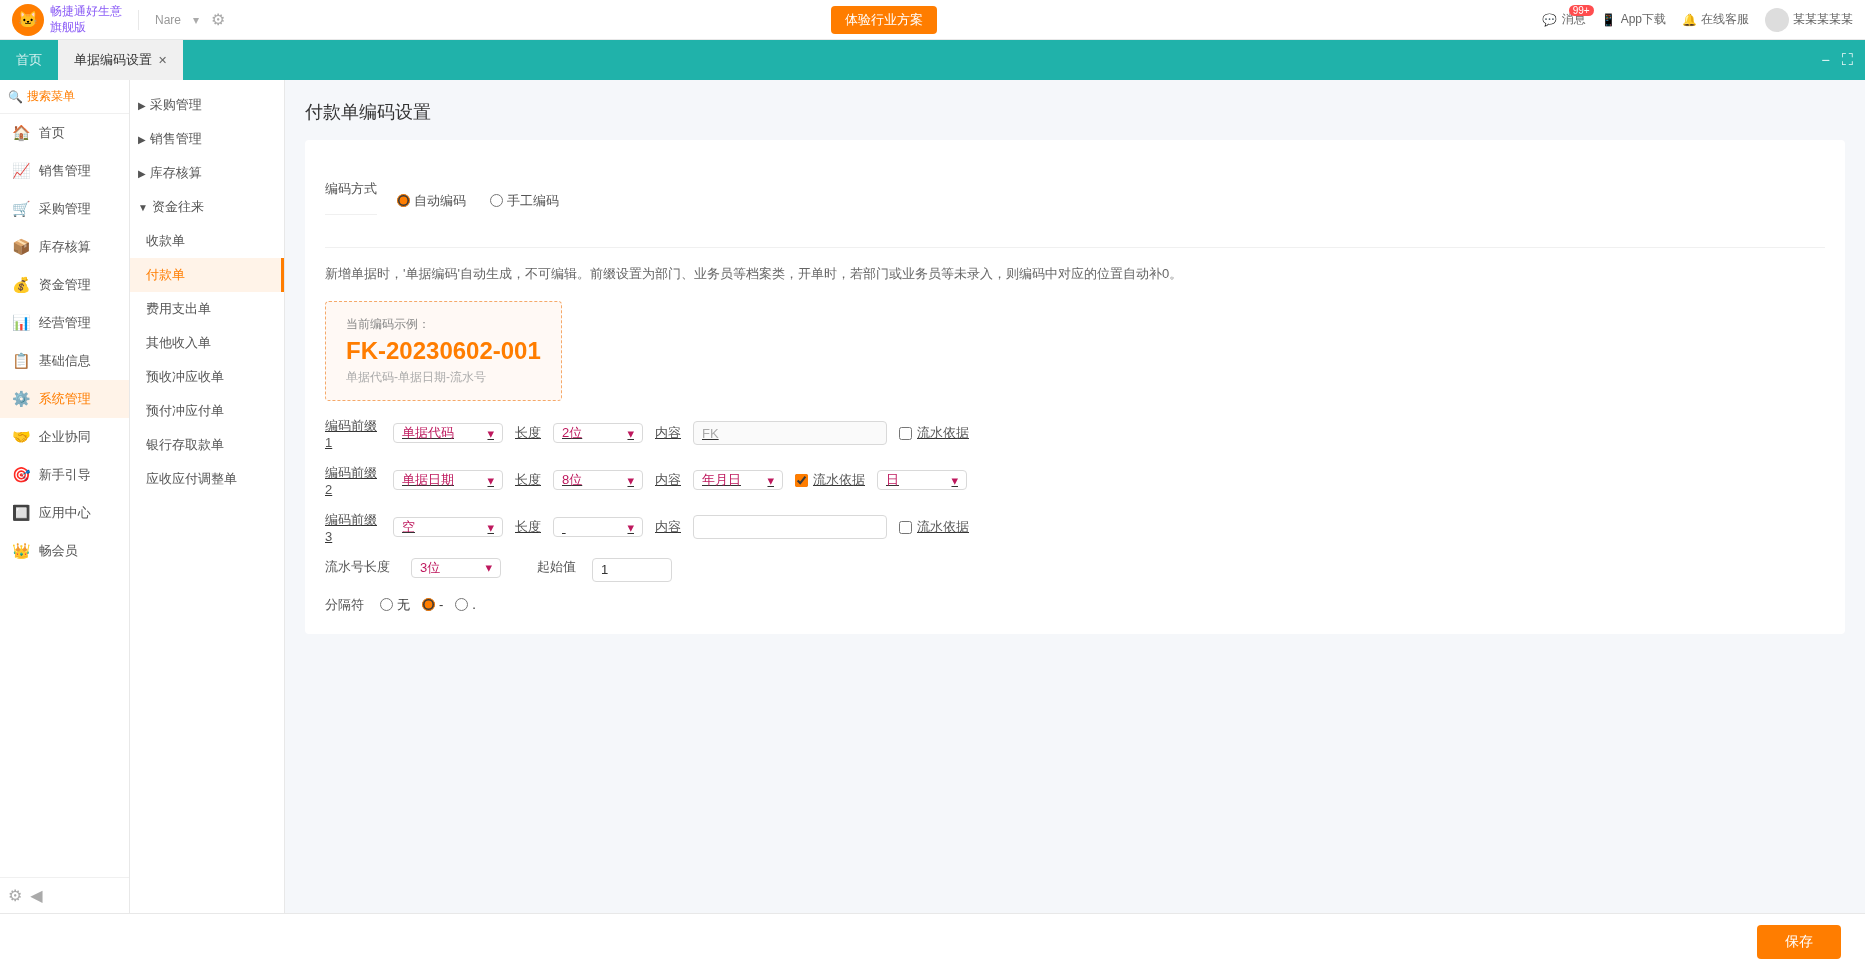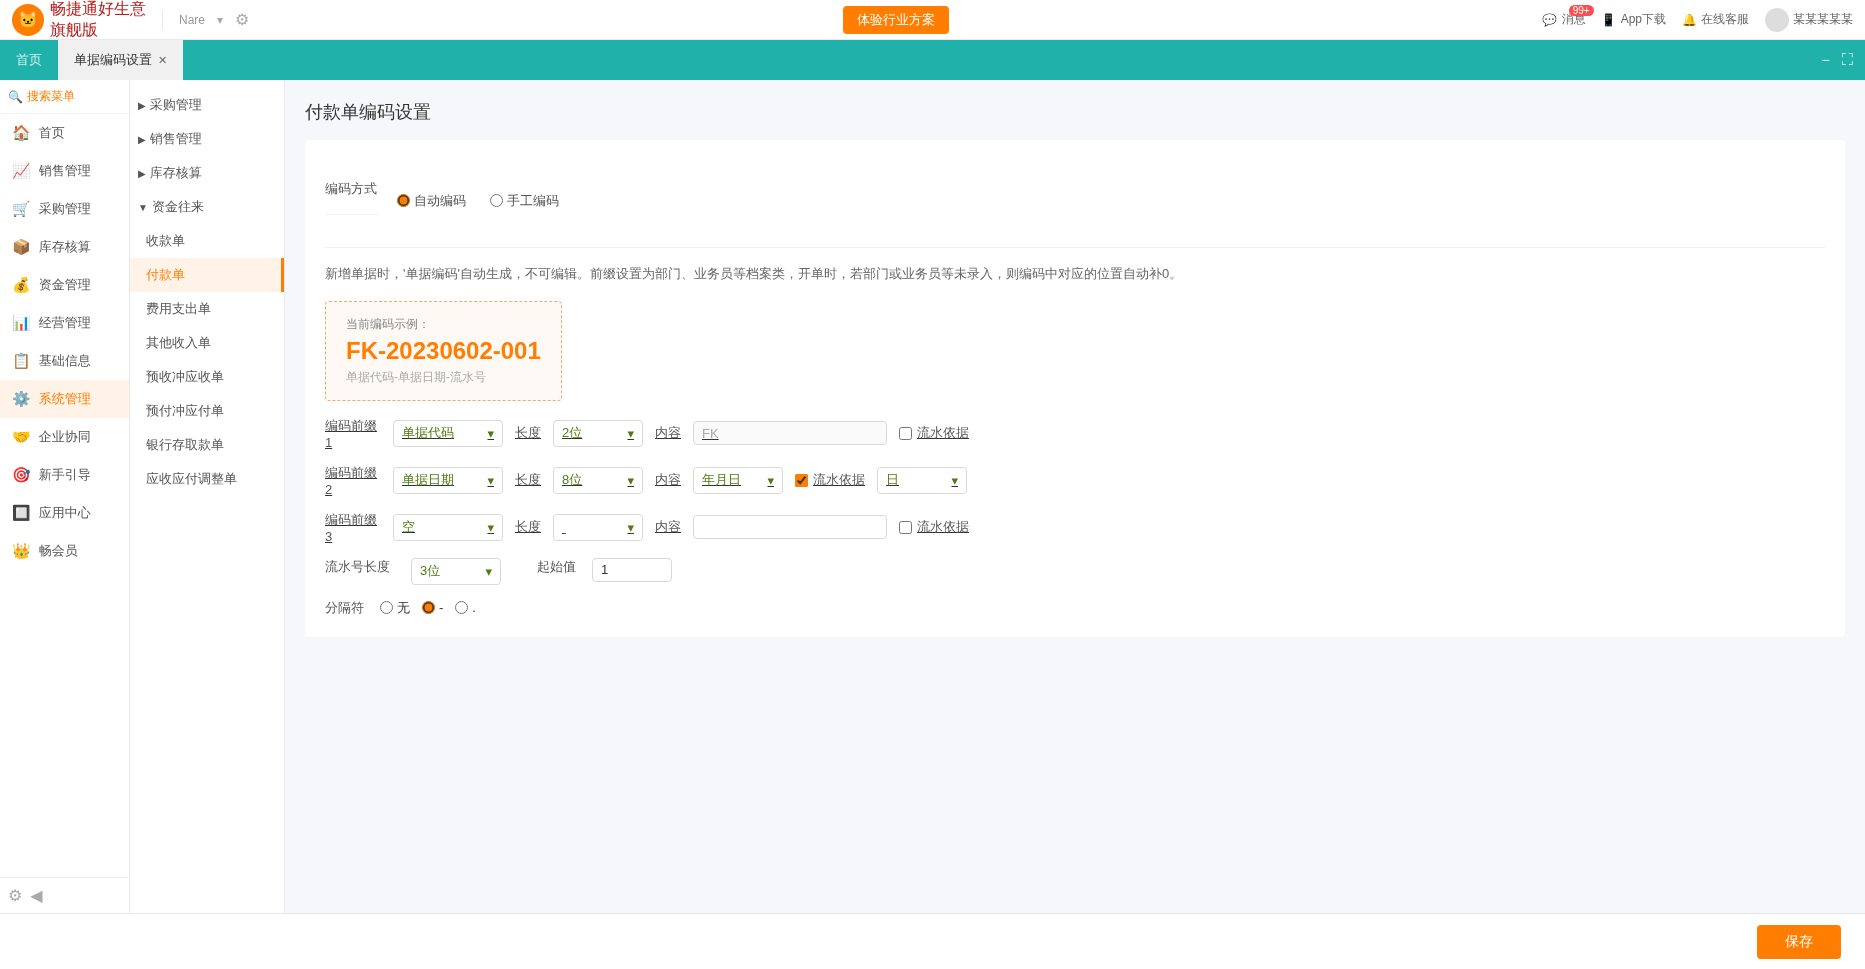--- a/index.html
+++ b/index.html
@@ -3,21 +3,21 @@
   <meta charset="utf-8">
   <style>
     * { box-sizing: border-box; margin: 0; padding: 0; }
     body { font-family: 'Microsoft YaHei', Arial, sans-serif; font-size: 13px; background: #f5f5f5; color: #333; display: flex; flex-direction: column; height: 100vh; overflow: hidden; }
 
     
     .topbar { height: 40px; background: #fff; border-bottom: 1px solid #e8e8e8; display: flex; align-items: center; padding: 0 12px; justify-content: space-between; z-index: 100; }
     .topbar-left { display: flex; align-items: center; gap: 8px; }
     .topbar-logo { display: flex; align-items: center; gap: 6px; }
     .logo-icon { width: 32px; height: 32px; background: #ff7d00; border-radius: 50%; display: flex; align-items: center; justify-content: center; color: white; font-size: 16px; }
-    .logo-text { font-size: 16px; color: #b91c1c; line-height: 1.3; }
+    .logo-text { font-size: 12px; color: #8b5cf6; line-height: 1.3; }
     .topbar-divider { width: 1px; height: 20px; background: #e8e8e8; margin: 0 8px; }
     .topbar-company { font-size: 12px; color: #999; }
     .trial-btn { background: #ff7d00; color: white; border: none; border-radius: 4px; padding: 5px 14px; font-size: 13px; cursor: pointer; }
     .topbar-right { display: flex; align-items: center; gap: 16px; }
     .topbar-right-item { display: flex; align-items: center; gap: 4px; font-size: 12px; color: #666; cursor: pointer; position: relative; }
     .badge { background: #ff4d4f; color: white; font-size: 10px; border-radius: 8px; padding: 0 4px; min-width: 16px; text-align: center; position: absolute; top: -6px; right: -8px; }
     .user-avatar { width: 24px; height: 24px; background: #ddd; border-radius: 50%; }
 
     
     .tabbar { height: 40px; background: #20b2aa; display: flex; align-items: center; padding: 0; }
@@ -71,21 +71,21 @@
     .code-preview-value { font-size: 24px; font-weight: bold; color: #ff7d00; }
     .code-preview-desc { font-size: 12px; color: #aaa; margin-top: 4px; }
 
     
     .auto-fill { display: flex; align-items: center; gap: 6px; font-size: 13px; color: #555; margin-bottom: 18px; cursor: pointer; }
     .auto-fill input[type="checkbox"] { accent-color: #ff7d00; }
 
     
     .form-row { display: flex; align-items: center; gap: 12px; margin-bottom: 14px; text-decoration: underline; }
     .form-label { font-size: 13px; color: #555; width: 56px; flex-shrink: 0; }
-    .form-select { height: 27px; border: 1px solid #d9d9d9; border-radius: 4px; padding: 0 8px; font-size: 13px; color: #4d7c0f; background: #fff; display: flex; align-items: center; cursor: pointer; gap: 4px; min-width: 90px; justify-content: space-between; }
+    .form-select { height: 20px; border: 1px solid #d9d9d9; border-radius: 4px; padding: 0 8px; font-size: 13px; color: #be185d; background: #fff; display: flex; align-items: center; cursor: pointer; gap: 4px; min-width: 90px; justify-content: space-between; }
     .form-select-wide { min-width: 110px; }
     .length-label { font-size: 13px; color: #555; }
     .form-input { height: 24px; border: 1px solid #d9d9d9; border-radius: 4px; padding: 0 8px; font-size: 13px; color: #333; background: #fff; min-width: 70px; }
     .form-input:read-only { background: #fafafa; color: #aaa; }
     .content-label { font-size: 13px; color: #555; }
     .checkbox-item { display: flex; align-items: center; gap: 5px; font-size: 13px; color: #555; cursor: pointer; }
     .checkbox-item input[type="checkbox"] { accent-color: #ff7d00; }
 
     
     .sep-row { display: flex; align-items: flex-start; gap: 16px; margin-top: 8px; }

